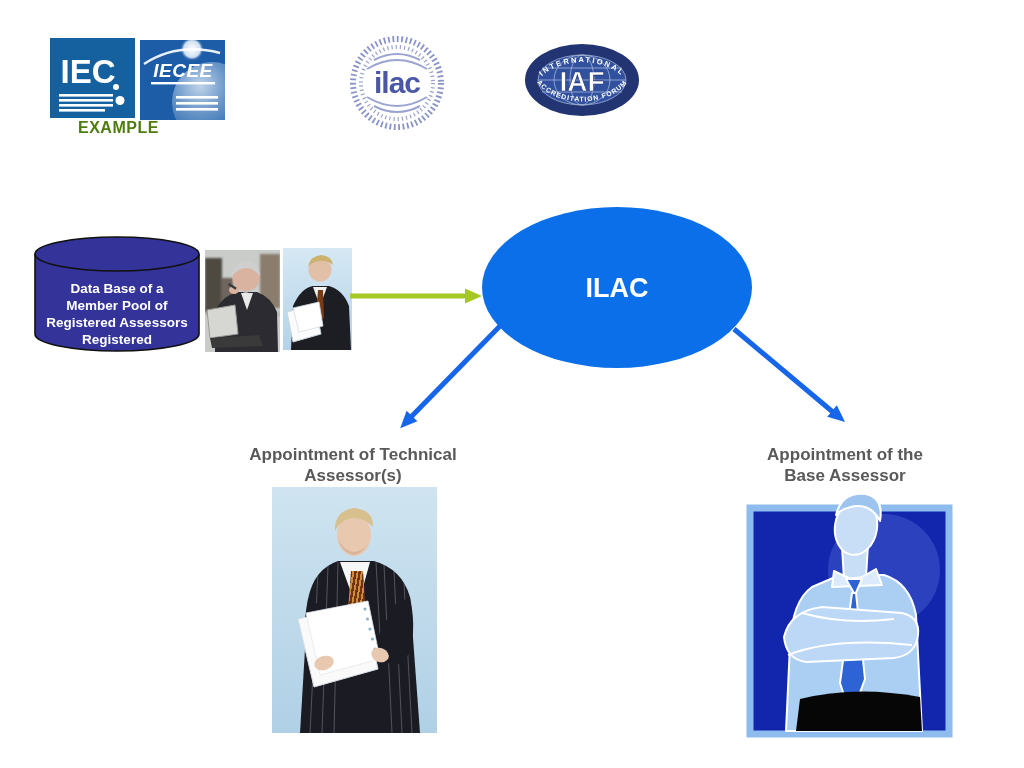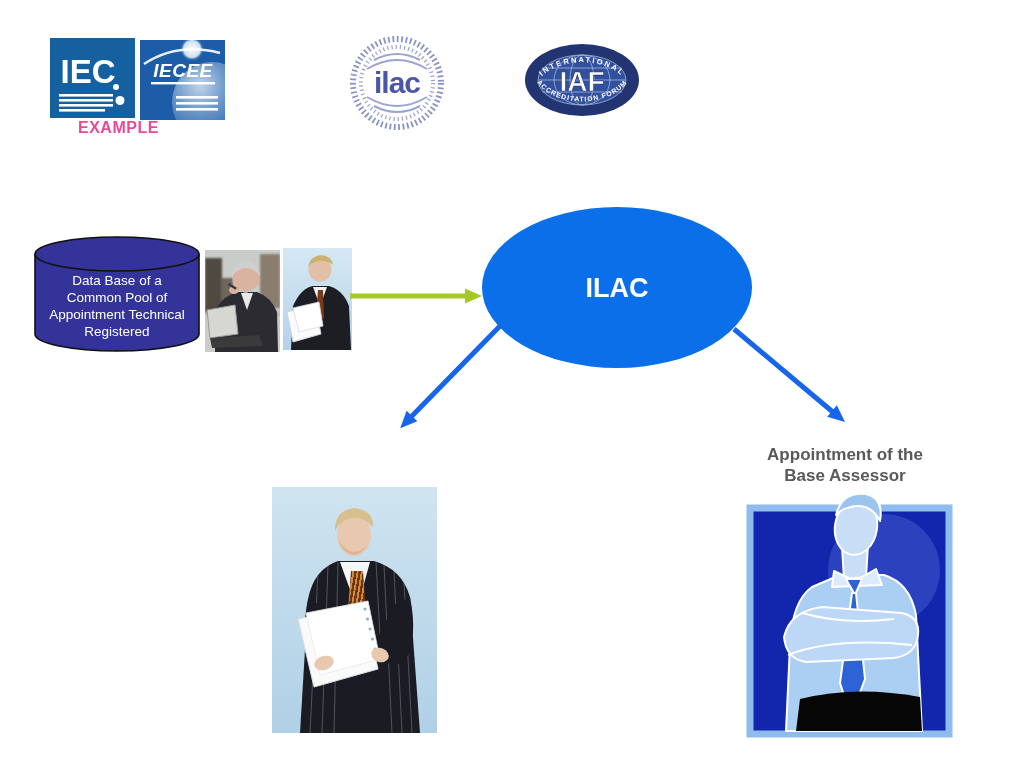--- a/index.html
+++ b/index.html
@@ -3,27 +3,27 @@
 <meta charset="utf-8">
 <style>
   html,body{margin:0;padding:0;background:#fff;}
   .slide{
     position:relative;width:1024px;height:768px;background:#ffffff;
     overflow:hidden;font-family:"Liberation Sans",sans-serif;
   }
   .abs{position:absolute;}
   
   .example-label{
-    left:78px;top:119px;font-size:16px;font-weight:bold;color:#ec4899;letter-spacing:.5px;
+    left:78px;top:119px;font-size:16px;font-weight:bold;color:#4d7c0f;letter-spacing:.5px;
   }
   
   .cylinder-wrap{left:32px;top:234px;width:170px;height:122px;}
   .cylinder-text{
-    position:absolute;left:0;top:38px;width:170px;text-align:center;
-    color:#ffffff;font-weight:normal;font-size:13.5px;line-height:17px;
+    position:absolute;left:0;top:46px;width:170px;text-align:center;
+    color:#ffffff;font-weight:bold;font-size:13.5px;line-height:17px;
   }
   
   .hub{
     left:482px;top:207px;width:270px;height:161px;border-radius:50%;
     background:#0a6fe8;display:flex;flex-direction:column;align-items:center;justify-content:center;
   }
   .hub div{color:#fff;font-weight:bold;font-size:27px;line-height:34px;text-align:center;}
   
   .caption{
     font-size:17px;font-weight:bold;color:#595959;text-align:center;line-height:21px;
@@ -107,22 +107,22 @@
 
   <div class="abs example-label">EXAMPLE</div>
 
   <div class="abs cylinder-wrap">
     <svg width="170" height="122" viewBox="0 0 170 122">
       <path d="M3,20 L3,100 A82,17 0 0 0 167,100 L167,20" fill="#333399" stroke="#111111" stroke-width="1.6"></path>
       <ellipse cx="85" cy="20" rx="82" ry="17" fill="#333399" stroke="#111111" stroke-width="1.6"></ellipse>
     </svg>
     <div class="cylinder-text">
       <div>Data Base of a</div>
-      <div>Common Pool of</div>
-      <div>Appointment Technical</div>
+      <div>Member Pool of</div>
+      <div>Registered Assessors</div>
       <div>Registered</div>
     </div>
   </div>
 
   <svg class="abs" style="left:205px;top:250px" width="75" height="102" viewBox="0 0 75 102">
     <rect width="75" height="102" fill="#c9ccc9"></rect>
     <g style="filter:blur(1.2px)">
       <rect x="0" y="8" width="17" height="58" fill="#4e4a42"></rect>
       <rect x="55" y="4" width="20" height="54" fill="#8a7d6e"></rect>
       <rect x="16" y="28" width="12" height="34" fill="#6e655c"></rect>
@@ -168,20 +168,24 @@
   <svg class="abs" style="left:388px;top:322px" width="122" height="118" viewBox="0 0 122 118">
     <line x1="112" y1="4" x2="22" y2="96" stroke="#1766e9" stroke-width="5"></line>
     <polygon points="0,-7.5 17,0 0,7.5" fill="#1766e9" transform="translate(24,94) rotate(134)"></polygon>
   </svg>
 
   <svg class="abs" style="left:730px;top:325px" width="130" height="110" viewBox="0 0 130 110">
     <line x1="4" y1="4" x2="104" y2="88" stroke="#1766e9" stroke-width="5"></line>
     <polygon points="0,-7.5 17,0 0,7.5" fill="#1766e9" transform="translate(102,86) rotate(40)"></polygon>
   </svg>
 
+  <div class="abs caption caption-technical">
+    <div>Appointment of Technical</div>
+    <div>Assessor(s)</div>
+  </div>
   <div class="abs caption caption-lead">
     <div>Appointment of the</div>
     <div>Base Assessor</div>
   </div>
 
   <svg class="abs" style="left:272px;top:487px" width="165" height="246" viewBox="0 0 165 246">
     <defs>
       <linearGradient id="skyC" x1="0" y1="0" x2="0" y2="1">
         <stop offset="0%" stop-color="#cfe4f0"></stop>
         <stop offset="100%" stop-color="#b0d0e6"></stop>

